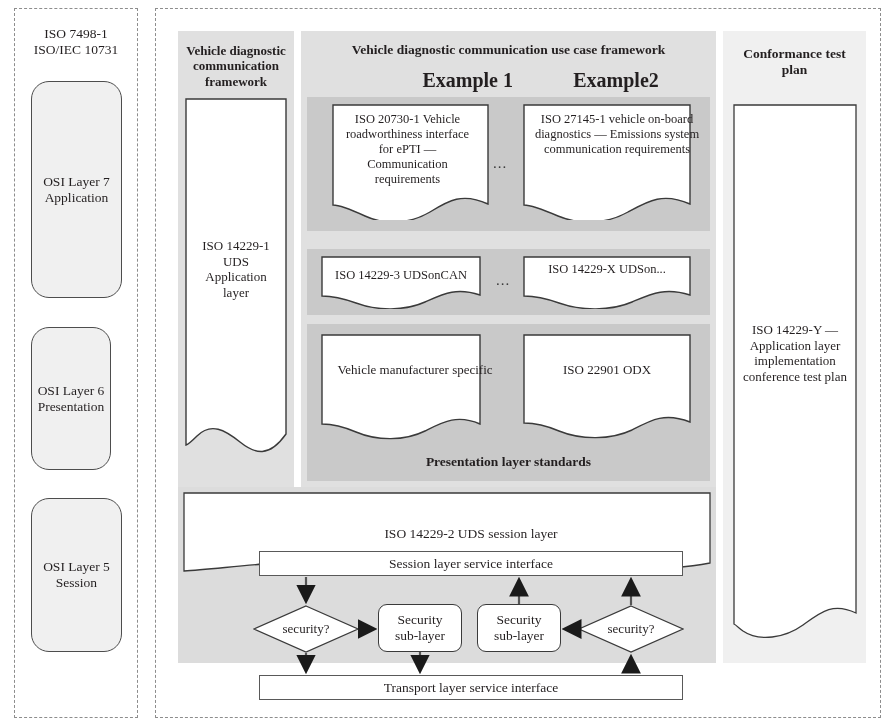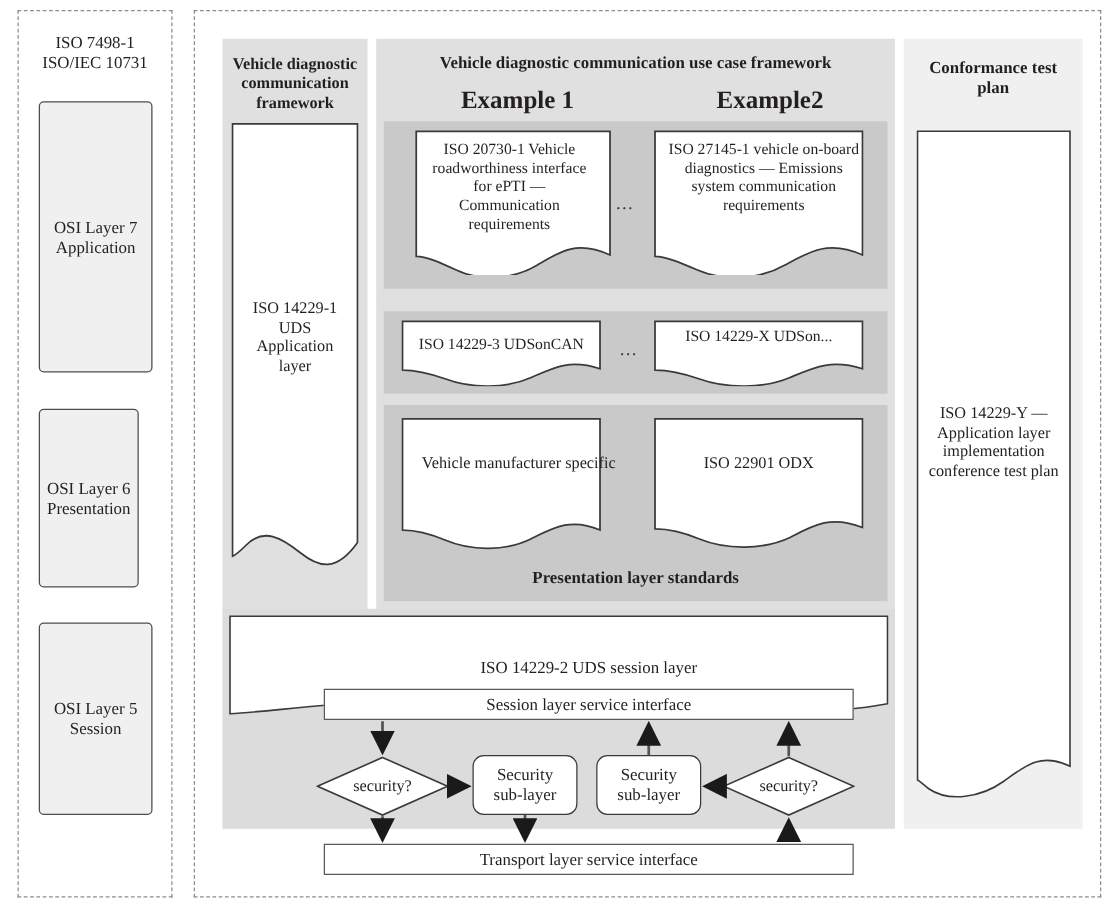--- a/index.html
+++ b/index.html
@@ -27,21 +27,21 @@
   .ctr{
     display:flex;align-items:center;justify-content:center;
     text-align:center;line-height:1.18;
   }
   .hdr{font-weight:bold;}
 
   
   .osi{
     background:#f0f0f0;
     border:1px solid #4d4d4d;
-    border-radius:4px;
+    border-radius:18px;
     font-size:13.5px;
   }
 
   
   .panel-left{background:#e0e0e0;}
   .panel-usecase{background:#e0e0e0;}
   .band{background:#c9c9c9;}
   .panel-conf{background:#f0f0f0;}
   .panel-session{background:#dcdcdc;}
 
@@ -129,21 +129,21 @@
       <div>layer</div>
     </div>
   </div>
 
   <div class="abs panel-usecase" style="left:301px;top:31px;width:415px;height:457px;"></div>
 
   <div class="abs ctr hdr" style="left:303px;top:40px;width:411px;height:20px;font-size:13.5px;">
     <span>Vehicle diagnostic communication use case framework</span>
   </div>
 
-  <div class="abs ctr hdr" style="left:315px;top:68px;width:198px;height:26px;font-size:20px;">
+  <div class="abs ctr hdr" style="left:315px;top:68px;width:198px;height:26px;font-size:20px;justify-content:flex-end;">
     <span>Example 1</span>
   </div>
   <div class="abs ctr hdr" style="left:517px;top:68px;width:198px;height:26px;font-size:20px;">
     <span>Example2</span>
   </div>
 
   <div class="abs band" style="left:307px;top:97px;width:403px;height:134px;"></div>
 
   <div class="doc" style="left:332px;top:104px;width:139px;height:116px;padding-left:12px;">
     <svg width="157" height="116" viewBox="0 0 157 116">
@@ -151,21 +151,21 @@
     </svg>
     <div class="doc-txt" style="top:8px;padding:0 8px;font-size:12.5px;">
       <span>ISO 20730-1 Vehicle roadworthiness interface for ePTI — Communication requirements</span>
     </div>
   </div>
 
   <div class="abs ctr dots" style="left:486px;top:155px;width:28px;height:18px;">
     <span>...</span>
   </div>
 
-  <div class="doc" style="left:523px;top:104px;width:176px;height:116px;">
+  <div class="doc" style="left:523px;top:104px;width:176px;height:116px;padding-left:12px;">
     <svg width="168" height="116" viewBox="0 0 168 116">
       <path d="M1,1 L167,1 L167,100 C140,88 125,97 105,108 C84,120 56,121 35,112 C21,106 9,101 1,101 Z" fill="#ffffff" stroke="#3a3a3a" stroke-width="1.4"></path>
     </svg>
     <div class="doc-txt" style="top:8px;padding:0 10px;font-size:12.5px;">
       <span>ISO 27145-1 vehicle on-board diagnostics — Emissions system communication requirements</span>
     </div>
   </div>
 
   <div class="abs band" style="left:307px;top:249px;width:403px;height:66px;"></div>
 

